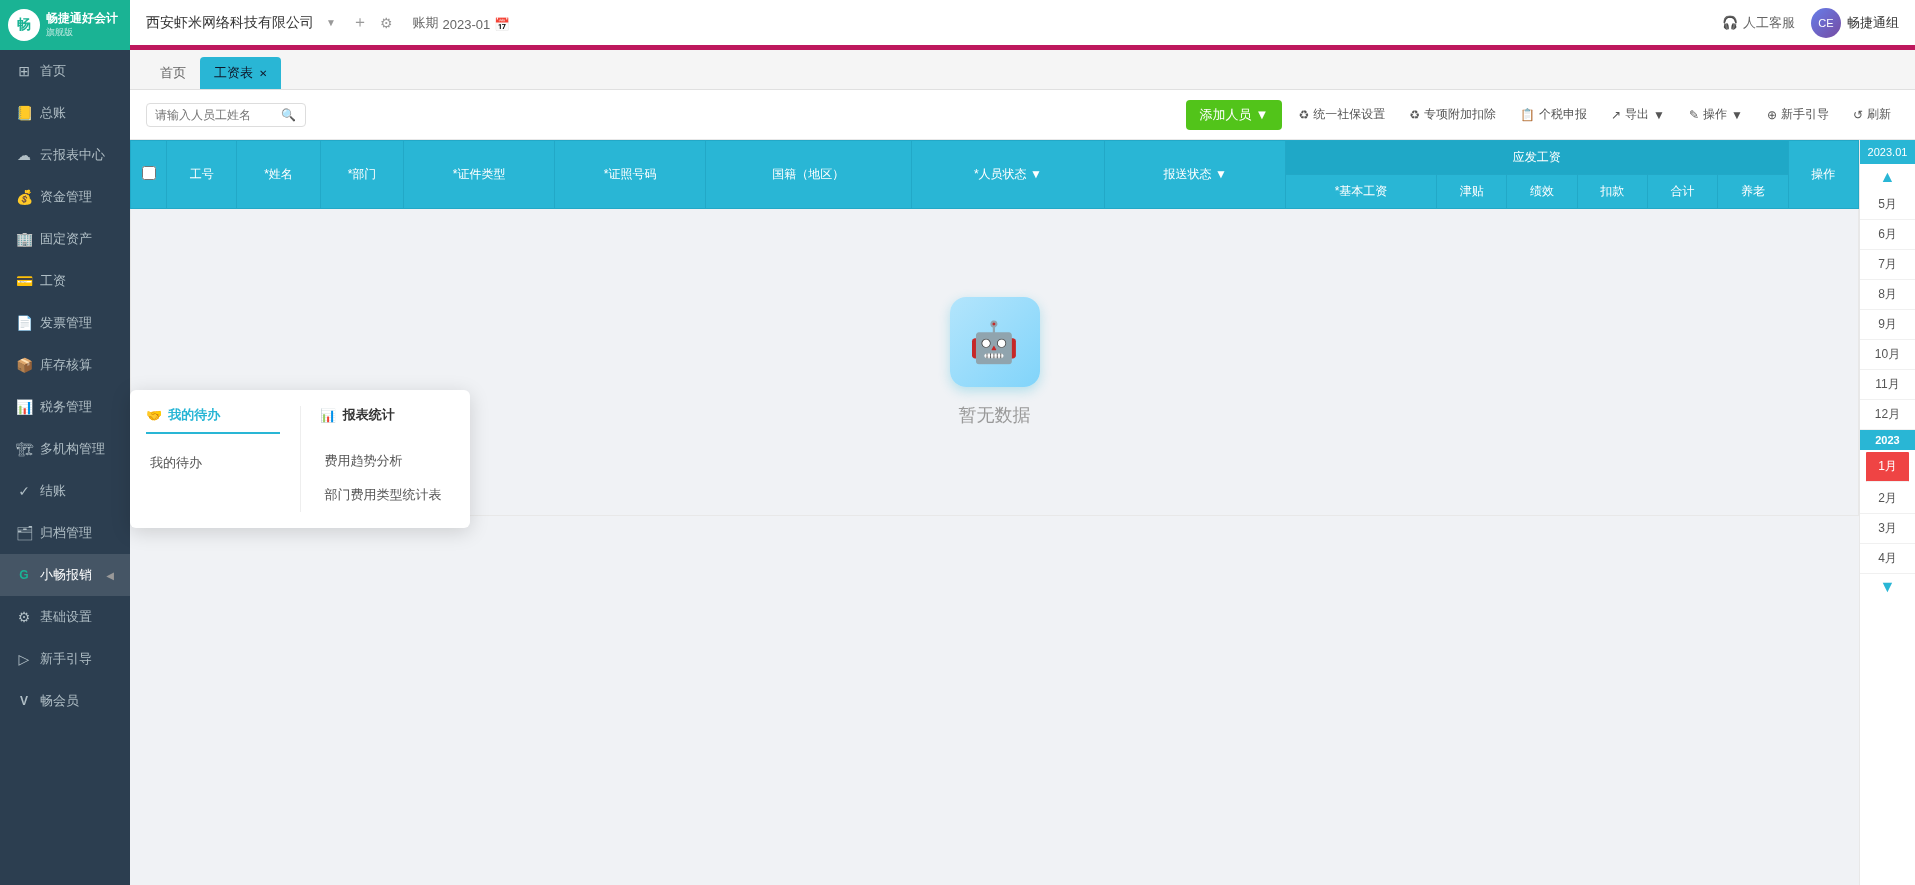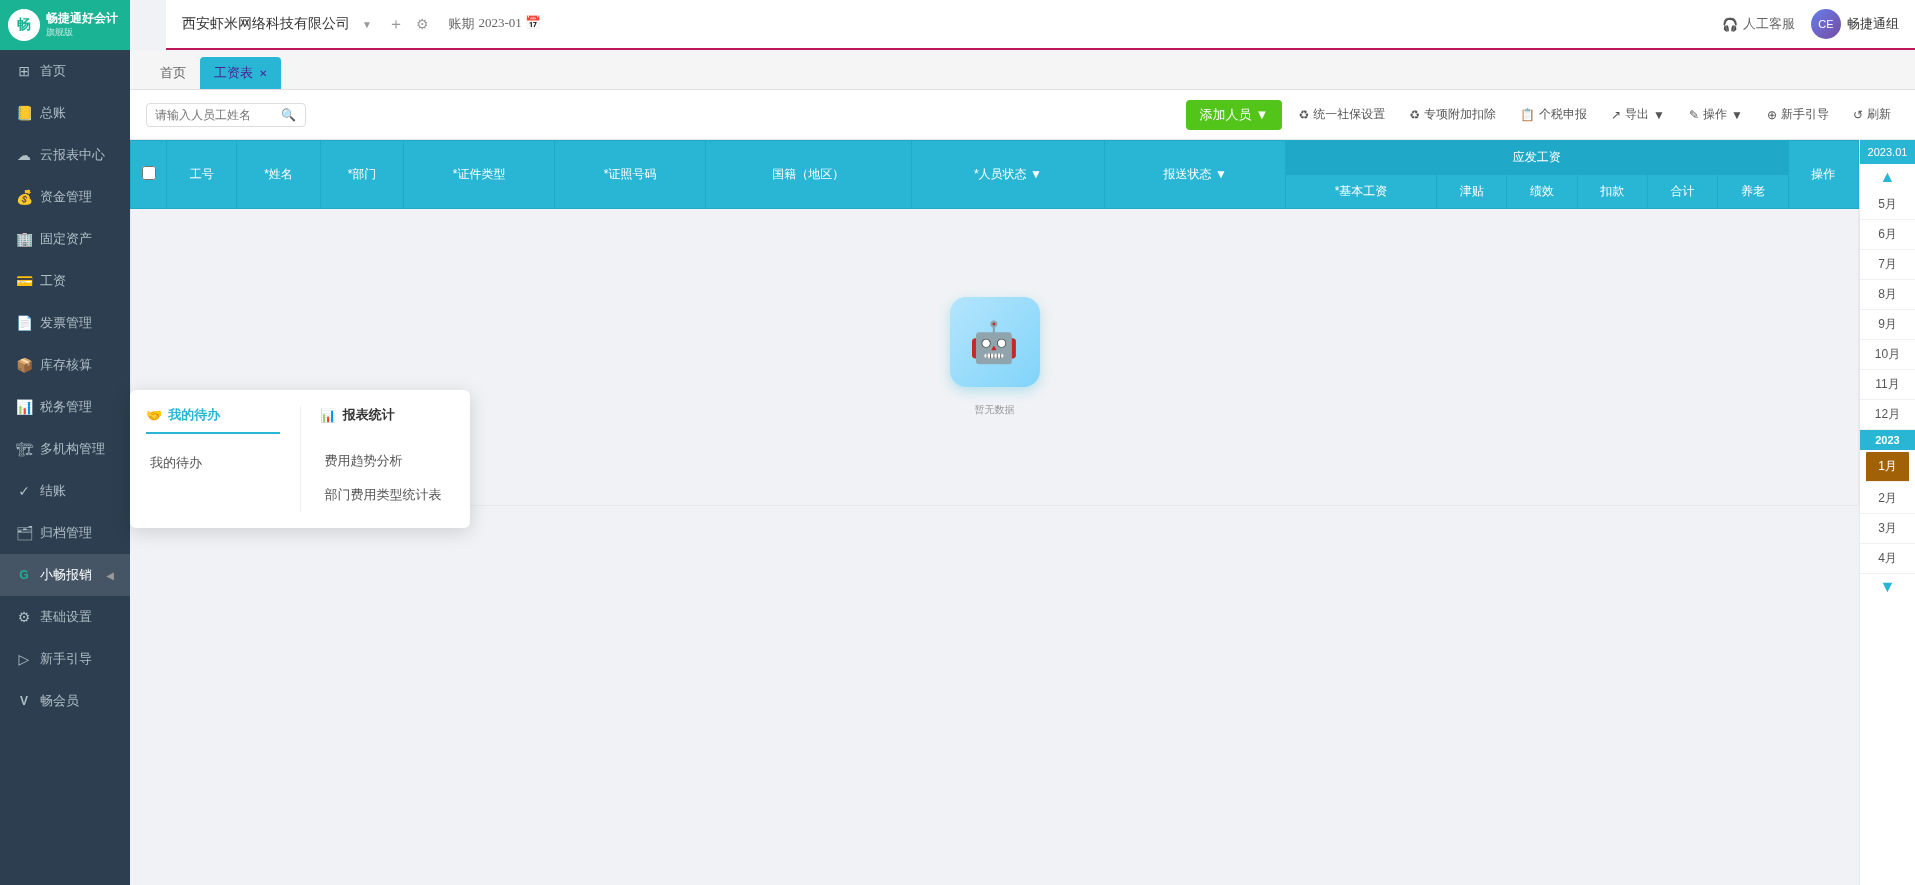--- a/index.html
+++ b/index.html
@@ -51,35 +51,34 @@
       overflow: hidden;
     }
 
     
     .header {
       height: 50px;
       background: white;
       display: flex;
       align-items: center;
       padding: 0 16px;
-      border-bottom: 2px solid #be185d;
+      border-bottom: 5px solid #be185d;
       gap: 12px;
-      margin-left: 36px;
     }
     .company-name {
       font-size: 14px;
       color: #333;
       font-weight: 500;
     }
     .header-dropdown { color: #999; font-size: 10px; cursor: pointer; }
     .header-add { color: #999; font-size: 16px; cursor: pointer; margin-left: 4px; }
     .header-settings { color: #999; font-size: 14px; cursor: pointer; }
     .header-period {
-      display: flex; align-items: flex-start; gap: 4px;
-      color: #666; font-size: 13px; margin-left: 8px; font-family: Liberation Serif, serif;
+      display: flex; align-items: flex-end; gap: 4px;
+      color: #666; font-size: 13px; margin-left: 8px;
     }
     .header-right {
       margin-left: auto;
       display: flex; align-items: center; gap: 16px;
     }
     .header-user-service {
       display: flex; align-items: center; gap: 4px;
       color: #666; font-size: 13px; cursor: pointer;
     }
     .header-user {
@@ -107,21 +106,21 @@
     .tab {
       height: 32px;
       display: flex; align-items: center;
       padding: 0 14px;
       border-radius: 4px 4px 0 0;
       cursor: pointer;
       font-size: 13px;
       gap: 6px;
     }
     .tab.default { background: transparent; color: #666; }
-    .tab.active { background: #29b6d5; color: #4c1d95; }
+    .tab.active { background: #29b6d5; color: #0f172a; }
     .tab-close { font-size: 10px; cursor: pointer; }
 
     
     .toolbar {
       height: 50px;
       background: white;
       display: flex;
       align-items: center;
       padding: 0 16px;
       gap: 8px;
@@ -210,21 +209,21 @@
       gap: 16px;
     }
     .empty-robot {
       width: 90px; height: 90px;
       background: linear-gradient(135deg, #b3e5fc, #81d4fa);
       border-radius: 16px;
       display: flex; align-items: center; justify-content: center;
       font-size: 40px;
       box-shadow: 0 4px 12px rgba(41,182,213,0.3);
     }
-    .empty-text { color: #999; font-size: 10px; }
+    .empty-text { color: #999; font-size: 18px; }
 
     
     .date-panel {
       width: 56px;
       background: white;
       border-left: 1px solid #e8e8e8;
       height: 100%;
       display: flex;
       flex-direction: column;
       overflow: hidden;
@@ -506,21 +505,21 @@
       <div class="date-nav">▲</div>
       <div class="date-item">5月</div>
       <div class="date-item">6月</div>
       <div class="date-item">7月</div>
       <div class="date-item">8月</div>
       <div class="date-item">9月</div>
       <div class="date-item">10月</div>
       <div class="date-item">11月</div>
       <div class="date-item">12月</div>
       <div class="date-year">2023</div>
-      <div class="date-item active" style="background:#a16207;color:white;border-radius:1px;margin:2px 6px;">1月</div>
+      <div class="date-item active" style="background:#ef4444;color:white;border-radius:1px;margin:2px 6px;">1月</div>
       <div class="date-item">2月</div>
       <div class="date-item">3月</div>
       <div class="date-item">4月</div>
       <div class="date-nav">▼</div>
     </div>
   </div>
 </div>
 
 <div class="popup-menu">
   <div class="popup-col">

